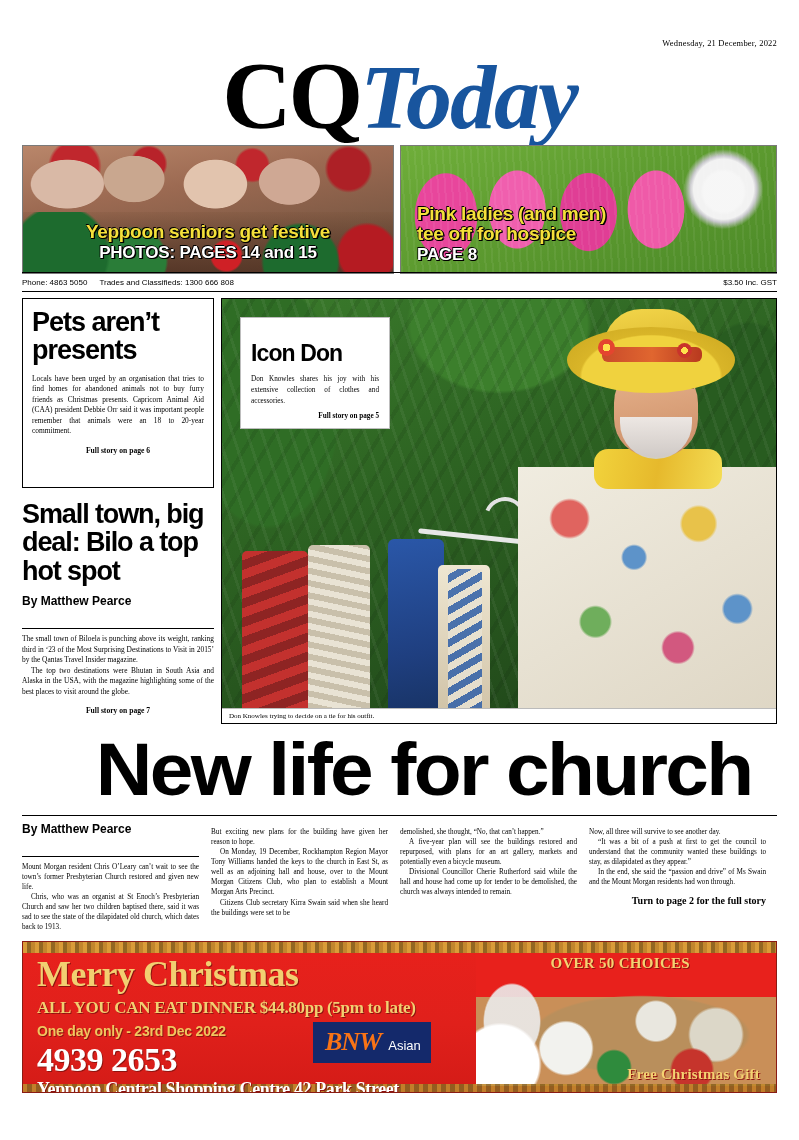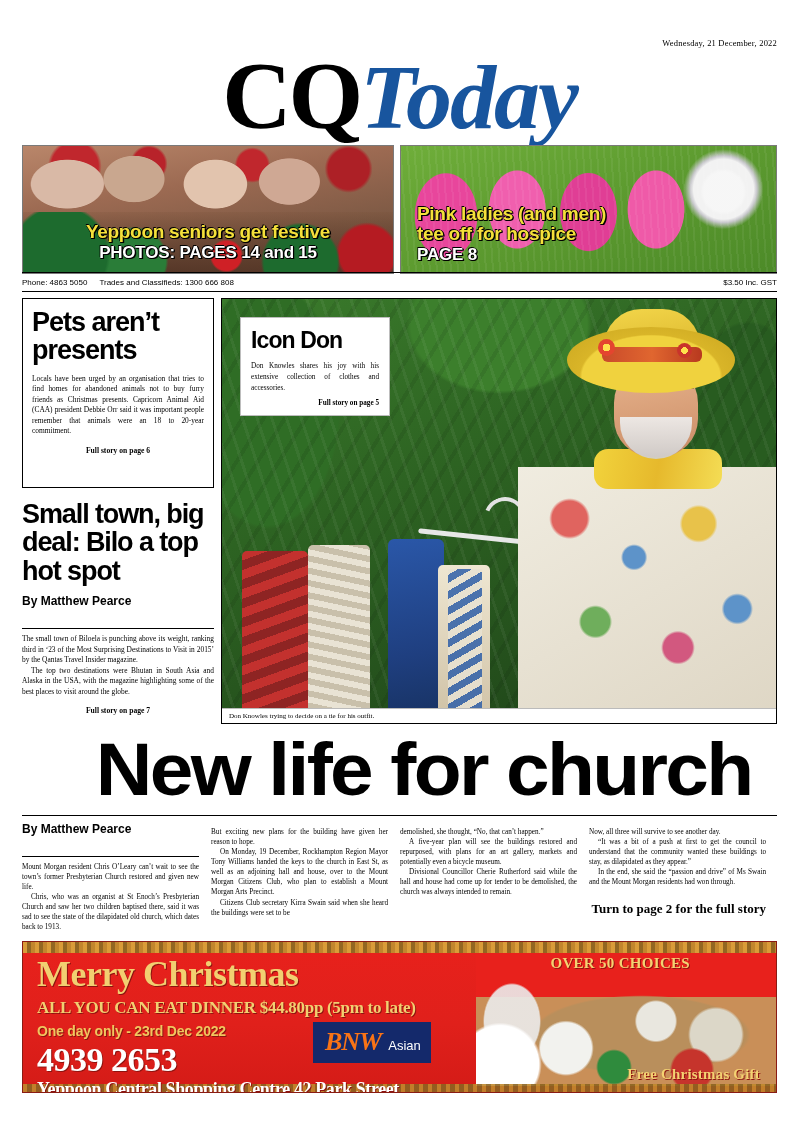--- a/index.html
+++ b/index.html
@@ -244,21 +244,21 @@
   .tie-stripe {
     left:226px; top:270px; width:34px; height:156px;
     background:repeating-linear-gradient(-30deg,#2f5fa8 0 7px,#e8e2d2 7px 14px);
     opacity:.85;
   }
 
   
   .icon-box {
     position:absolute; left:18px; top:18px; z-index:5;
     width:150px; background:#fff; border:1px solid #bdbdbd;
-    padding:9px 10px 8px 10px;
+    padding:22px 10px 8px 10px;
   }
   .icon-head {
     font-family:"Liberation Sans", sans-serif;
     font-weight:bold; font-size:23px; letter-spacing:-.9px; color:#000;
   }
   .icon-body {
     font-family:"Liberation Serif", serif;
     font-size:7.2px; line-height:1.5; text-align:justify; margin-top:7px; color:#000;
   }
   .icon-full {
@@ -289,21 +289,21 @@
   
   .cols {
     position:absolute; top:822px; left:22px; width:757px; height:112px;
     display:flex; gap:0;
   }
   .col { width:189px; padding-right:12px; }
   .col .byline { margin-top:0; }
   .col .body-sm { margin-top:5px; font-size:7.2px; line-height:1.4; }
   .turnto {
     font-family:"Liberation Serif", serif; font-weight:bold;
-    font-size:13px; text-align:right; margin-top:14px; color:#000;
+    font-size:10px; text-align:right; margin-top:8px; color:#000;
   }
 
   
   .ad {
     position:absolute; top:941px; left:22px; width:755px; height:152px;
     border:1px solid #8a1b14; overflow:hidden;
     background:linear-gradient(180deg,#e8211c 0%, #e0201b 55%, #d41b17 100%);
   }
   .ad-tinsel {
     position:absolute; top:0; left:0; right:0; height:11px; z-index:3;

